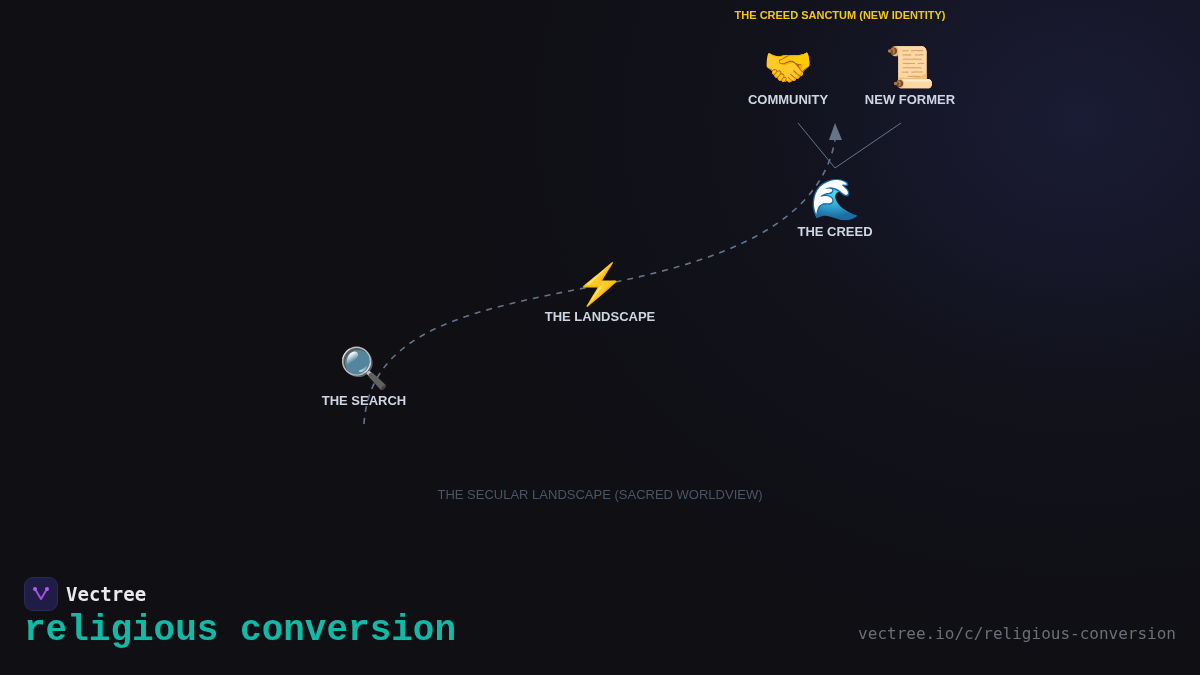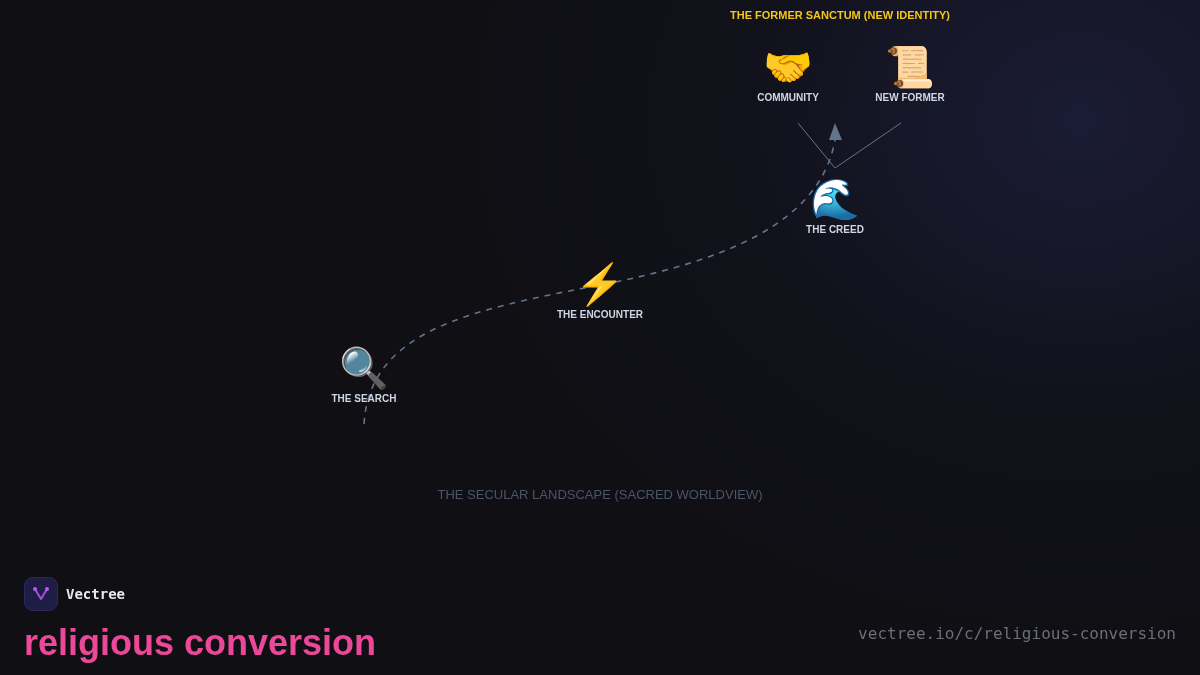--- a/index.html
+++ b/index.html
@@ -16,65 +16,65 @@
   }
   svg.edges { position: absolute; left: 0; top: 0; }
   .zone-label {
     position: absolute; font-size: 13px; white-space: nowrap; transform: translateX(-50%);
   }
   .zone-top { color: #f5c518; font-weight: 700; font-size: 11px; top: 9px; left: 840px; }
   .zone-bottom { color: #4b5568; top: 487px; left: 600px; }
   .node { position: absolute; transform: translateX(-50%); text-align: center; }
   .node .emoji { font-size: 40px; line-height: 46px; display: block; }
   .node .label {
-    display: block; font-size: 10px; font-weight: 700; color: #cfd6e3;
+    display: block; font-size: 13px; font-weight: 700; color: #cfd6e3;
     white-space: nowrap; margin-top: 2px;
   }
   .brand { position: absolute; left: 24px; top: 577px; display: flex; align-items: center; }
   .brand-logo {
     width: 34px; height: 34px; border-radius: 9px; background: #1f1d45;
     border: 1px solid #2c2a5c; box-sizing: border-box; display: flex; align-items: center; justify-content: center;
   }
   .brand-name {
     margin-left: 8px; font-family: "DejaVu Sans Mono", monospace; font-weight: 700;
-    font-size: 14px; color: #e9e9ee;
+    font-size: 19px; color: #e9e9ee;
   }
   .title {
     position: absolute; left: 24px; top: 610px;
-    font-family: Liberation Sans, sans-serif; font-weight: 700; font-size: 36px; color: #ec4899;
-    letter-spacing: 0px; white-space: nowrap; margin-top: 12px;
+    font-family: Liberation Mono, monospace; font-weight: 700; font-size: 36px; color: #14b8a6;
+    letter-spacing: 0px; white-space: nowrap;
   }
   .url {
     position: absolute; right: 24px; top: 624px;
     font-family: "DejaVu Sans Mono", monospace; font-size: 16px; color: #6b6f78; white-space: nowrap;
   }
 </style>
 </head>
 <body>
 
 <div class="bg-glow"></div>
 
 <svg class="edges" width="1200" height="675">
   <path d="M 364 424 C 370 330, 470 310, 600 285 C 720 262, 820 225, 835 140" fill="none" stroke="#64748b" stroke-width="1.6" stroke-dasharray="6 6"></path>
   <polygon points="835,123 829,140 842,140" fill="#64748b"></polygon>
   <line x1="835" y1="168" x2="798" y2="123" stroke="#64748b" stroke-width="1"></line>
   <line x1="835" y1="168" x2="901" y2="123" stroke="#64748b" stroke-width="1"></line>
 </svg>
 
-<div class="zone-label zone-top">THE FORMER SANCTUM (NEW IDENTITY)</div>
+<div class="zone-label zone-top">THE CREED SANCTUM (NEW IDENTITY)</div>
 <div class="zone-label zone-bottom">THE SECULAR LANDSCAPE (SACRED WORLDVIEW)</div>
 
 <div class="node" style="left:364px; top:345px;">
   <span class="emoji">🔍</span>
   <span class="label">THE SEARCH</span>
 </div>
 
 <div class="node" style="left:600px; top:261px;">
   <span class="emoji">⚡</span>
-  <span class="label">THE ENCOUNTER</span>
+  <span class="label">THE LANDSCAPE</span>
 </div>
 
 <div class="node" style="left:835px; top:176px;">
   <span class="emoji">🌊</span>
   <span class="label">THE CREED</span>
 </div>
 
 <div class="node" style="left:788px; top:44px;">
   <span class="emoji">🤝</span>
   <span class="label">COMMUNITY</span>

